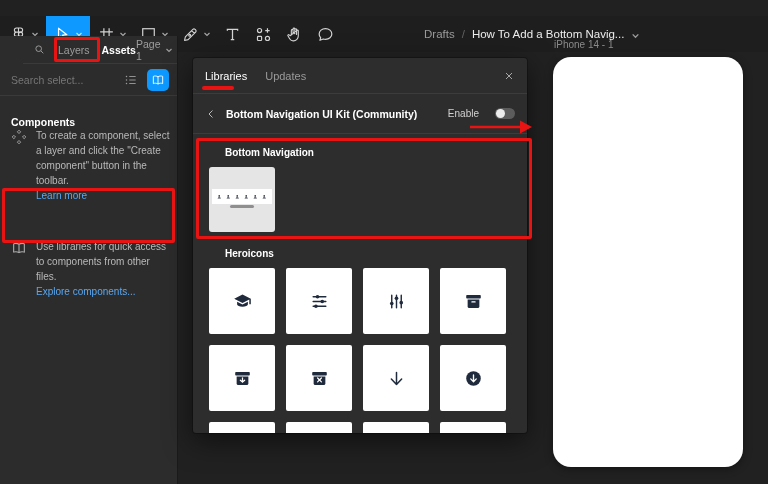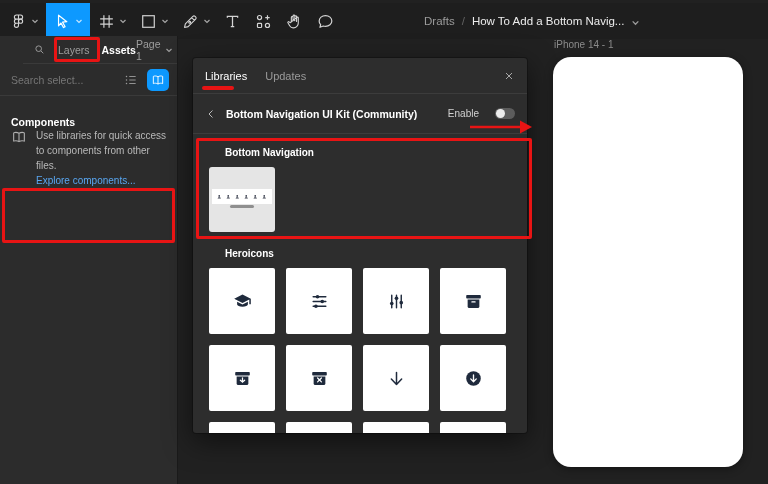--- a/index.html
+++ b/index.html
@@ -2,21 +2,21 @@
 <html><head>
 <meta charset="utf-8">
 <style>
   html,body{margin:0;padding:0;}
   body{
     width:768px;height:484px;position:relative;overflow:hidden;
     background:#212121;font-family:"Liberation Sans",sans-serif;
     -webkit-font-smoothing:antialiased;
   }
   
-  .topbar{position:absolute;left:0;top:3px;width:768px;height:36px;background:#1e1e1e;display:flex;align-items:center;}
+  .topbar{position:absolute;left:0;top:16px;width:768px;height:36px;background:#1e1e1e;display:flex;align-items:center;}
   .tools{display:flex;align-items:center;height:36px;margin-left:4px;gap:2px;}
   .tool{height:36px;display:flex;align-items:center;justify-content:center;gap:3px;padding:0 5px;color:#d4d4d4;cursor:pointer;}
   .tool.selected{background:var(--accent);color:#fff;padding:0 7px;}
   .tool .ticon svg{width:19px;height:19px;display:block;}
   .tool .tchev svg{width:8px;height:8px;display:block;opacity:.75;}
   .breadcrumb{position:absolute;left:424px;top:0;height:36px;display:flex;align-items:center;gap:7px;font-size:11.5px;}
   .bc-folder{color:#9b9b9b;cursor:pointer;}
   .bc-sep{color:#636363;}
   .bc-title{color:#ececec;}
   .bc-chev svg{width:9px;height:9px;display:block;color:#9b9b9b;margin-top:2px;}
@@ -221,20 +221,31 @@
           <svg viewBox="0 0 24 24" fill="none" stroke="currentColor" stroke-width="1.6" stroke-linejoin="round">
             <path d="M4 5.8c2.6-1.1 5.3-.9 8 .7 2.7-1.6 5.4-1.8 8-.7v12.4c-2.6-1.1-5.3-.9-8 .7-2.7-1.6-5.4-1.8-8-.7zM12 6.5v12.6"></path>
           </svg>
         </span>
     </span>
   </div>
   <div class="sb-body">
     <div class="comp-heading">Components</div>
     <div class="tip">
       <span class="tip-icon">
+          <svg viewBox="0 0 24 24" fill="none" stroke="currentColor" stroke-width="1.3" stroke-linejoin="round">
+            <path d="M12 1.8l2.5 2.5L12 6.8 9.5 4.3zM4.3 9.5L6.8 12l-2.5 2.5L1.8 12zM19.7 9.5l2.5 2.5-2.5 2.5L17.2 12zM12 17.2l2.5 2.5L12 22.2l-2.5-2.5z"></path>
+          </svg>
+        </span>
+      <div class="tip-text">
+        <span>To create a component, select a layer and click the "Create component" button in the toolbar.</span>
+        <a class="link">Learn more</a>
+      </div>
+    </div>
+    <div class="tip">
+      <span class="tip-icon">
           <svg viewBox="0 0 24 24" fill="none" stroke="currentColor" stroke-width="1.6" stroke-linejoin="round">
             <path d="M4 5.8c2.6-1.1 5.3-.9 8 .7 2.7-1.6 5.4-1.8 8-.7v12.4c-2.6-1.1-5.3-.9-8 .7-2.7-1.6-5.4-1.8-8-.7zM12 6.5v12.6"></path>
           </svg>
         </span>
       <div class="tip-text">
         <span>Use libraries for quick access to components from other files.</span>
         <a class="link">Explore components...</a>
       </div>
     </div>
   </div>

